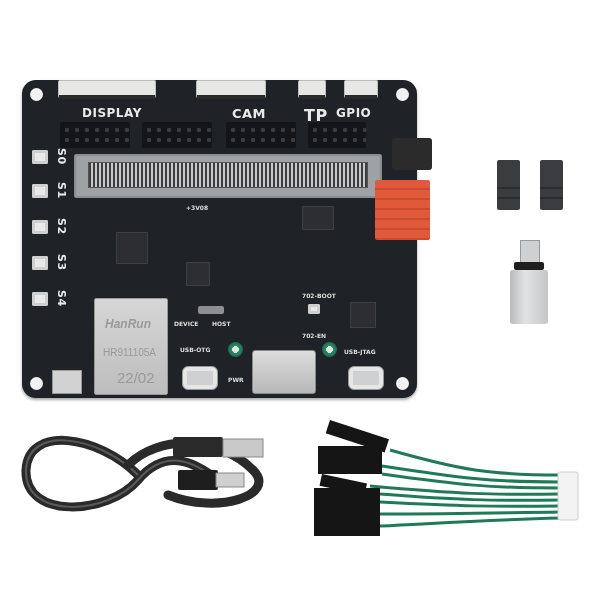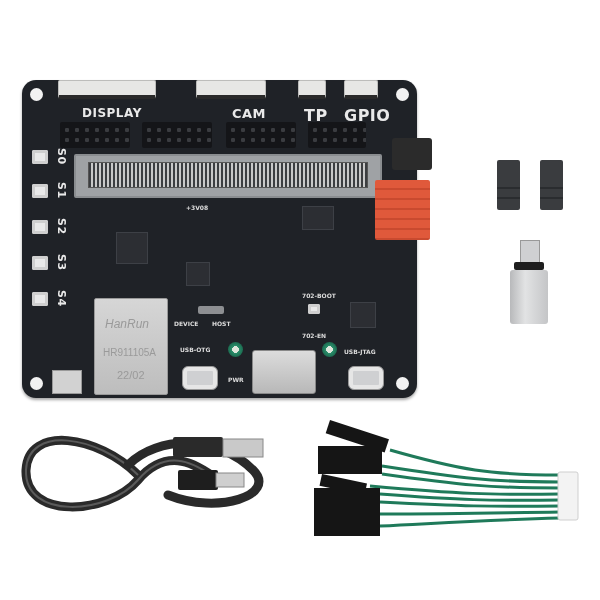--- a/index.html
+++ b/index.html
@@ -43,21 +43,21 @@
   <div class="abs hole" style="right:8px;bottom:8px"></div>
 
   <div class="abs fpc" style="left:36px;top:0;width:96px"></div>
   <div class="abs fpc" style="left:174px;top:0;width:68px"></div>
   <div class="abs fpc" style="left:276px;top:0;width:26px"></div>
   <div class="abs fpc" style="left:322px;top:0;width:32px"></div>
 
   <div class="abs silk" style="left:60px;top:26px;font-size:12px">DISPLAY</div>
   <div class="abs silk" style="left:210px;top:26px;font-size:13px">CAM</div>
   <div class="abs silk" style="left:282px;top:26px;font-size:16px">TP</div>
-  <div class="abs silk" style="left:322px;top:26px;font-size:16px">GPIO</div>
+  <div class="abs silk" style="left:314px;top:26px;font-size:12px">GPIO</div>
 
   <div class="abs header" style="left:38px;top:42px;width:70px"></div>
   <div class="abs header" style="left:120px;top:42px;width:70px"></div>
   <div class="abs header" style="left:204px;top:42px;width:70px"></div>
   <div class="abs header" style="left:286px;top:42px;width:58px"></div>
 
   <div class="abs sodimm">
     <div class="abs sodimm-slot"></div>
   </div>
 
@@ -75,23 +75,23 @@
   <div class="abs btn" style="left:10px;top:212px"></div>
   <div class="abs silk btn-label" style="left:46px;top:210px">S4</div>
 
   <div class="abs chip" style="left:94px;top:152px;width:30px;height:30px"></div>
   <div class="abs chip" style="left:164px;top:182px;width:22px;height:22px"></div>
   <div class="abs chip" style="left:280px;top:126px;width:30px;height:22px"></div>
   <div class="abs chip" style="left:328px;top:222px;width:24px;height:24px"></div>
   <div class="abs silk-sm" style="left:164px;top:124px">+3V08</div>
 
   <div class="abs eth" style="left:72px;top:218px">
-    <div class="abs" style="left:10px;top:18px;font-style:italic;font-weight:normal;font-size:12px;color:#9a9a9a">HanRun</div>
+    <div class="abs" style="left:10px;top:18px;font-style:italic;font-weight:bold;font-size:12px;color:#9a9a9a">HanRun</div>
     <div class="abs" style="left:8px;top:48px;font-size:10px;color:#9a9a9a">HR911105A</div>
-    <div class="abs" style="left:22px;top:70px;font-size:11px;color:#9a9a9a">22/02</div>
+    <div class="abs" style="left:22px;top:70px;font-size:15px;color:#9a9a9a">22/02</div>
   </div>
   <div class="abs" style="left:30px;top:290px;width:28px;height:22px;background:#d2d2d2;border:1px solid #999"></div>
 
   <div class="abs" style="left:176px;top:226px;width:26px;height:8px;background:#8d8f92;border-radius:2px"></div>
   <div class="abs silk-sm" style="left:152px;top:240px">DEVICE</div>
   <div class="abs silk-sm" style="left:190px;top:240px">HOST</div>
 
   <div class="abs silk-sm" style="left:158px;top:266px">USB-OTG</div>
   <div class="abs usbc" style="left:160px;top:286px"></div>
   <div class="abs cap" style="left:206px;top:262px"></div>

